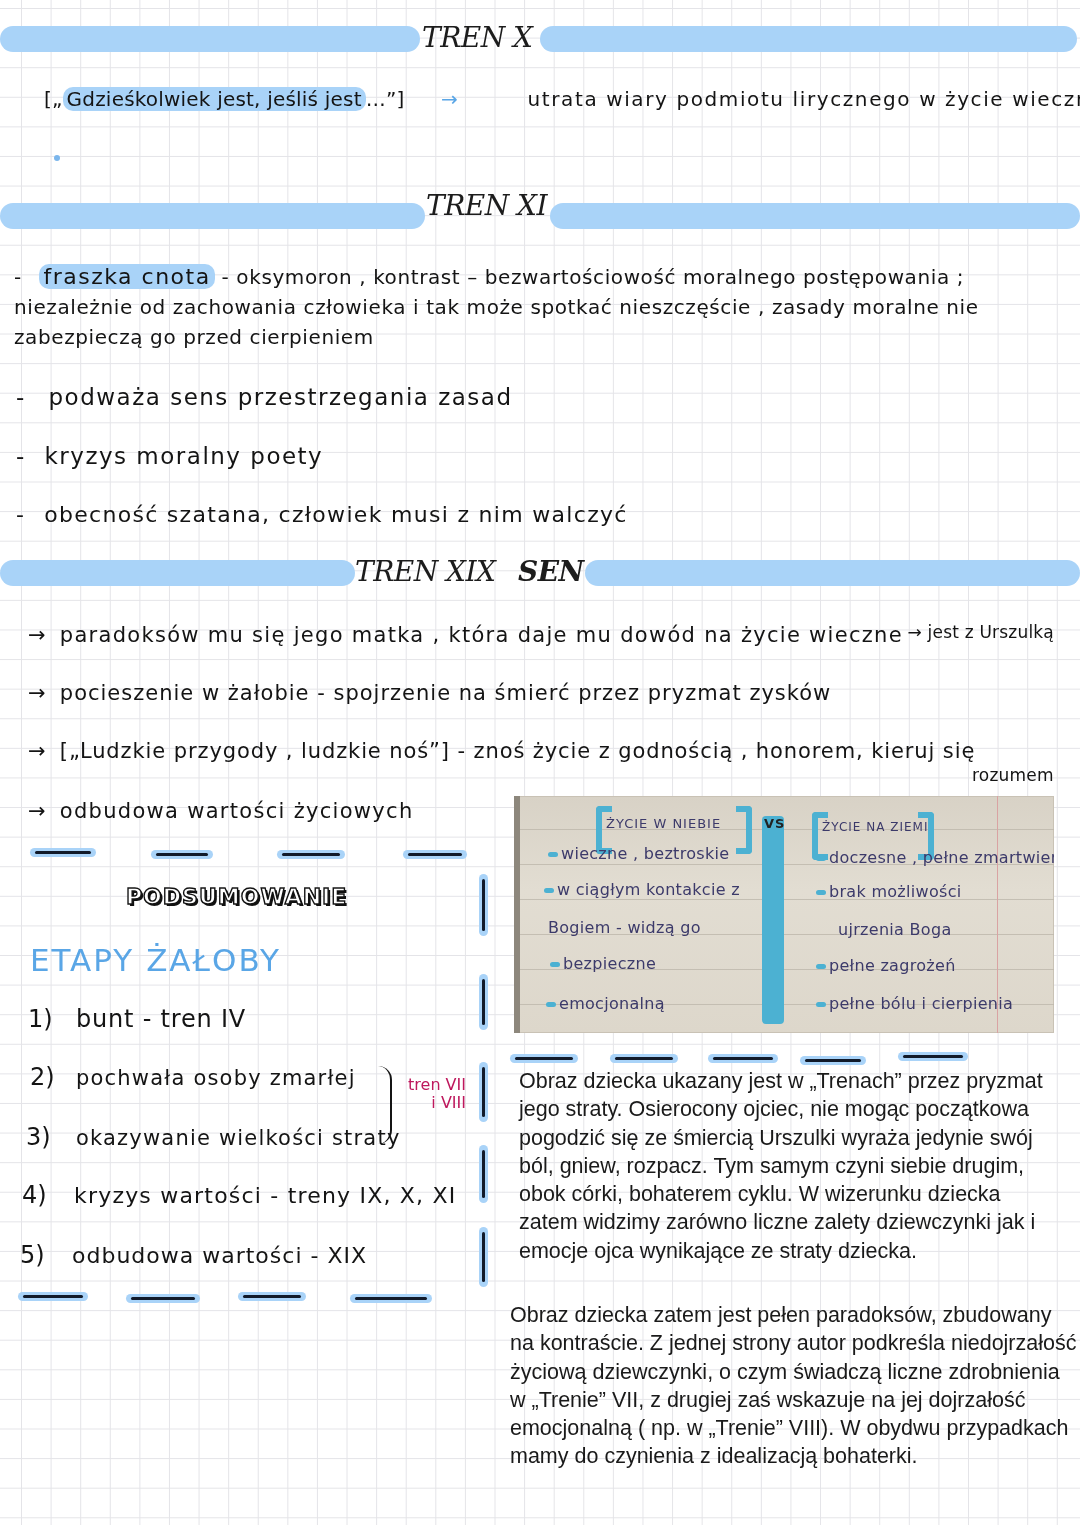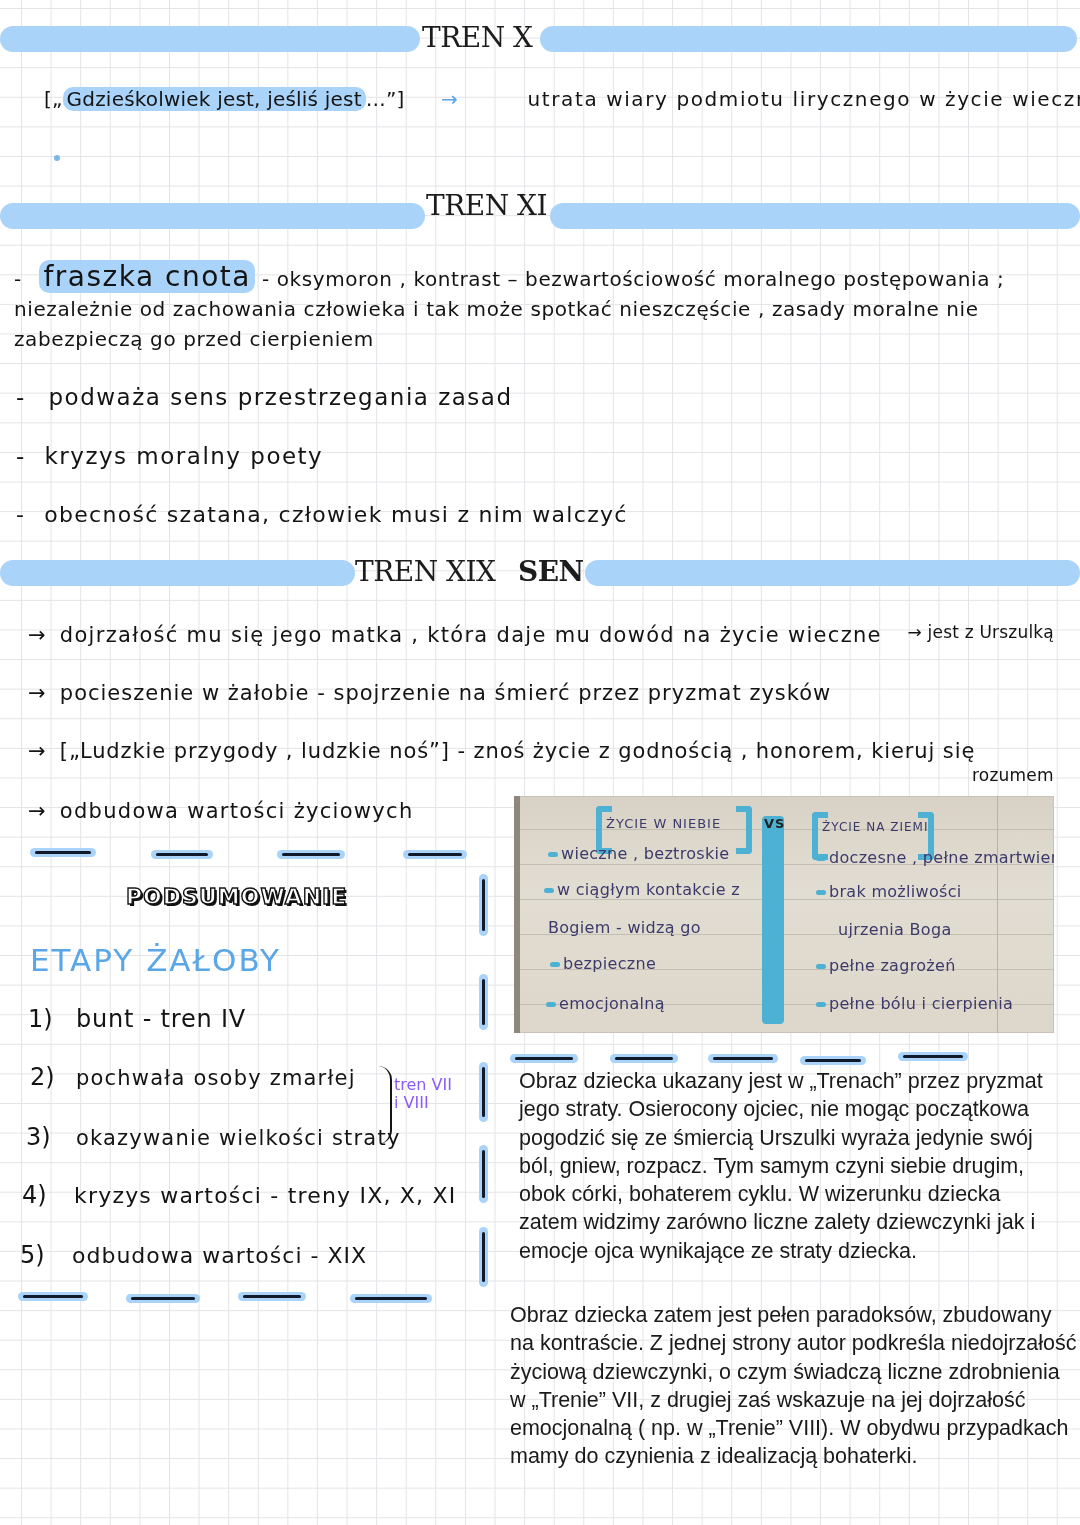--- a/index.html
+++ b/index.html
@@ -10,35 +10,35 @@
       linear-gradient(to right, #e4e4e8 1px, transparent 1px),
       linear-gradient(to bottom, #e4e4e8 1px, transparent 1px);
     background-size:29.6px 29.6px;
     background-position:21px 8px;
     font-family:"DejaVu Sans", sans-serif;
     color:#111;
   }
   .abs { position:absolute; }
   
   .hdr-bar { position:absolute; height:26px; background:#a9d3f8; border-radius:14px; }
-  .hdr-title { position:absolute; font-family:"DejaVu Serif", serif; font-size:28px; color:#1c1c1c; letter-spacing:-0.5px; line-height:1; }
+  .hdr-title { position:absolute; font-family:"DejaVu Serif", serif; font-size:28px; color:#1c1c1c; letter-spacing:-0.5px; line-height:1;font-style:italic; }
   
   .hand { position:absolute; font-family:"DejaVu Sans", sans-serif; font-size:21px; color:#141414; line-height:30px; letter-spacing:0.2px; white-space:nowrap; }
   .hand.wrap { white-space:normal; }
   .hl { background:#a9d3f8; border-radius:10px; padding:0 4px;text-align:center; }
   .bullet-dot { display:inline-block; width:6px; height:6px; border-radius:50%; background:#7bb6ec; margin-right:22px; vertical-align:middle; }
   .dash-line { position:absolute; height:9px; border-radius:5px; background:#a9d3f8; }
   .dash-line::after { content:""; position:absolute; left:5px; right:5px; top:3px; height:3px; background:#111a2a; border-radius:2px; }
   .vdash { position:absolute; width:9px; border-radius:5px; background:#a9d3f8; }
   .vdash::after { content:""; position:absolute; top:5px; bottom:5px; left:3px; width:3px; background:#111a2a; border-radius:2px; }
   .podsum { position:absolute; font-family:"DejaVu Sans", sans-serif; font-weight:bold; font-size:22px; color:#fff;
     -webkit-text-stroke:1.4px #111; letter-spacing:1px; text-shadow:2px 2px 0 #111; }
   .etapy { position:absolute; font-family:"DejaVu Sans", sans-serif; font-size:31px; color:#5aa6e6; letter-spacing:2px; }
   .step { position:absolute; font-size:24px; line-height:30px; white-space:nowrap; color:#141414; }
-  .brace-note { position:absolute; font-size:16px; line-height:18px; color:#8b5cf6; text-align:left; }
+  .brace-note { position:absolute; font-size:16px; line-height:18px; color:#be185d; text-align:right; }
   
   .photo { position:absolute; left:514px; top:796px; width:540px; height:237px;
     background:linear-gradient(180deg,#d8d2c6 0%,#e2ddd2 40%,#ddd7cb 100%);
     box-shadow:inset 0 0 0 1px #c9c2b5; overflow:hidden; }
   .photo .lines { position:absolute; inset:0;
     background-image:linear-gradient(to bottom, transparent 33px, #bdb7ab 33px, #bdb7ab 34px, transparent 34px);
     background-size:100% 35px; opacity:0.8; }
   .photo .redline { position:absolute; top:0; bottom:0; left:483px; width:1px; background:#d9a3a3; }
   .photo .darkedge { position:absolute; top:0; bottom:0; left:0; width:6px; background:#8d877c; }
   .photo .divider { position:absolute; left:248px; top:20px; width:22px; height:208px; background:#4cb1d2; border-radius:4px; }
@@ -64,42 +64,42 @@
 </div>
 <div class="hand" style="left:54px;top:142px;">
   <span class="bullet-dot"></span>
 </div>
 
 <div class="hdr-bar" style="left:0;top:203px;width:425px;"></div>
 <div class="hdr-bar" style="left:550px;top:203px;width:530px;"></div>
 <div class="hdr-title" style="left:426px;top:192px;">TREN XI</div>
 
 <div class="hand wrap" style="left:14px;top:262px;width:1050px;line-height:30px;font-size:20px;">
-  <span style="margin-right:18px;">-</span><span class="hl" style="font-size:28px;letter-spacing:1.5px;">fraszka cnota</span><span style="letter-spacing:0.6px;"> - oksymoron , kontrast – bezwartościowość moralnego postępowania ; niezależnie od zachowania człowieka i tak może spotkać nieszczęście , zasady moralne nie zabezpieczą go przed cierpieniem</span>
+  <span style="margin-right:18px;">-</span><span class="hl" style="font-size:22px;letter-spacing:1.5px;">fraszka cnota</span><span style="letter-spacing:0.6px;"> - oksymoron , kontrast – bezwartościowość moralnego postępowania ; niezależnie od zachowania człowieka i tak może spotkać nieszczęście , zasady moralne nie zabezpieczą go przed cierpieniem</span>
 </div>
 
 <div class="hand" style="left:16px;top:382px;font-size:23px;">
   <span style="margin-right:24px;">-</span><span style="letter-spacing:1.5px;">podważa sens przestrzegania zasad</span>
 </div>
 <div class="hand" style="left:16px;top:441px;font-size:23px;">
   <span style="margin-right:20px;">-</span><span style="letter-spacing:1.5px;">kryzys moralny poety</span>
 </div>
 <div class="hand" style="left:16px;top:500px;font-size:22px;">
   <span style="margin-right:20px;">-</span><span style="letter-spacing:1.3px;">obecność szatana, człowiek musi z nim walczyć</span>
 </div>
 
 <div class="hdr-bar" style="left:0;top:560px;width:355px;"></div>
 <div class="hdr-bar" style="left:585px;top:560px;width:495px;"></div>
 <div class="hdr-title" style="left:355px;top:558px;">
   <span>TREN XIX</span>
   <span class="bold" style="font-weight:bold;margin-left:14px;">SEN</span>
 </div>
 
 <div class="hand" style="left:28px;top:620px;font-size:21px;">
-  <span style="margin-right:14px;">→</span><span style="letter-spacing:1.3px;">dojrzałość mu się jego matka , która daje mu dowód na życie wieczne</span>
+  <span style="margin-right:14px;">→</span><span style="letter-spacing:1.3px;">paradoksów mu się jego matka , która daje mu dowód na życie wieczne</span>
 </div>
 <div class="hand" style="left:904px;top:620px;font-size:17px;width:150px;white-space:normal;line-height:24px;text-align:right;">→ jest z Urszulką</div>
 
 <div class="hand" style="left:28px;top:678px;font-size:21px;">
   <span style="margin-right:14px;">→</span><span style="letter-spacing:1.0px;">pocieszenie w żałobie - spojrzenie na śmierć przez pryzmat zysków</span>
 </div>
 <div class="hand" style="left:28px;top:736px;font-size:21px;">
   <span style="margin-right:14px;">→</span><span style="letter-spacing:0.9px;">[„Ludzkie przygody , ludzkie noś”] - znoś życie z godnością , honorem, kieruj się</span>
 </div>
 <div class="hand" style="left:972px;top:760px;font-size:17px;">rozumem</div>

